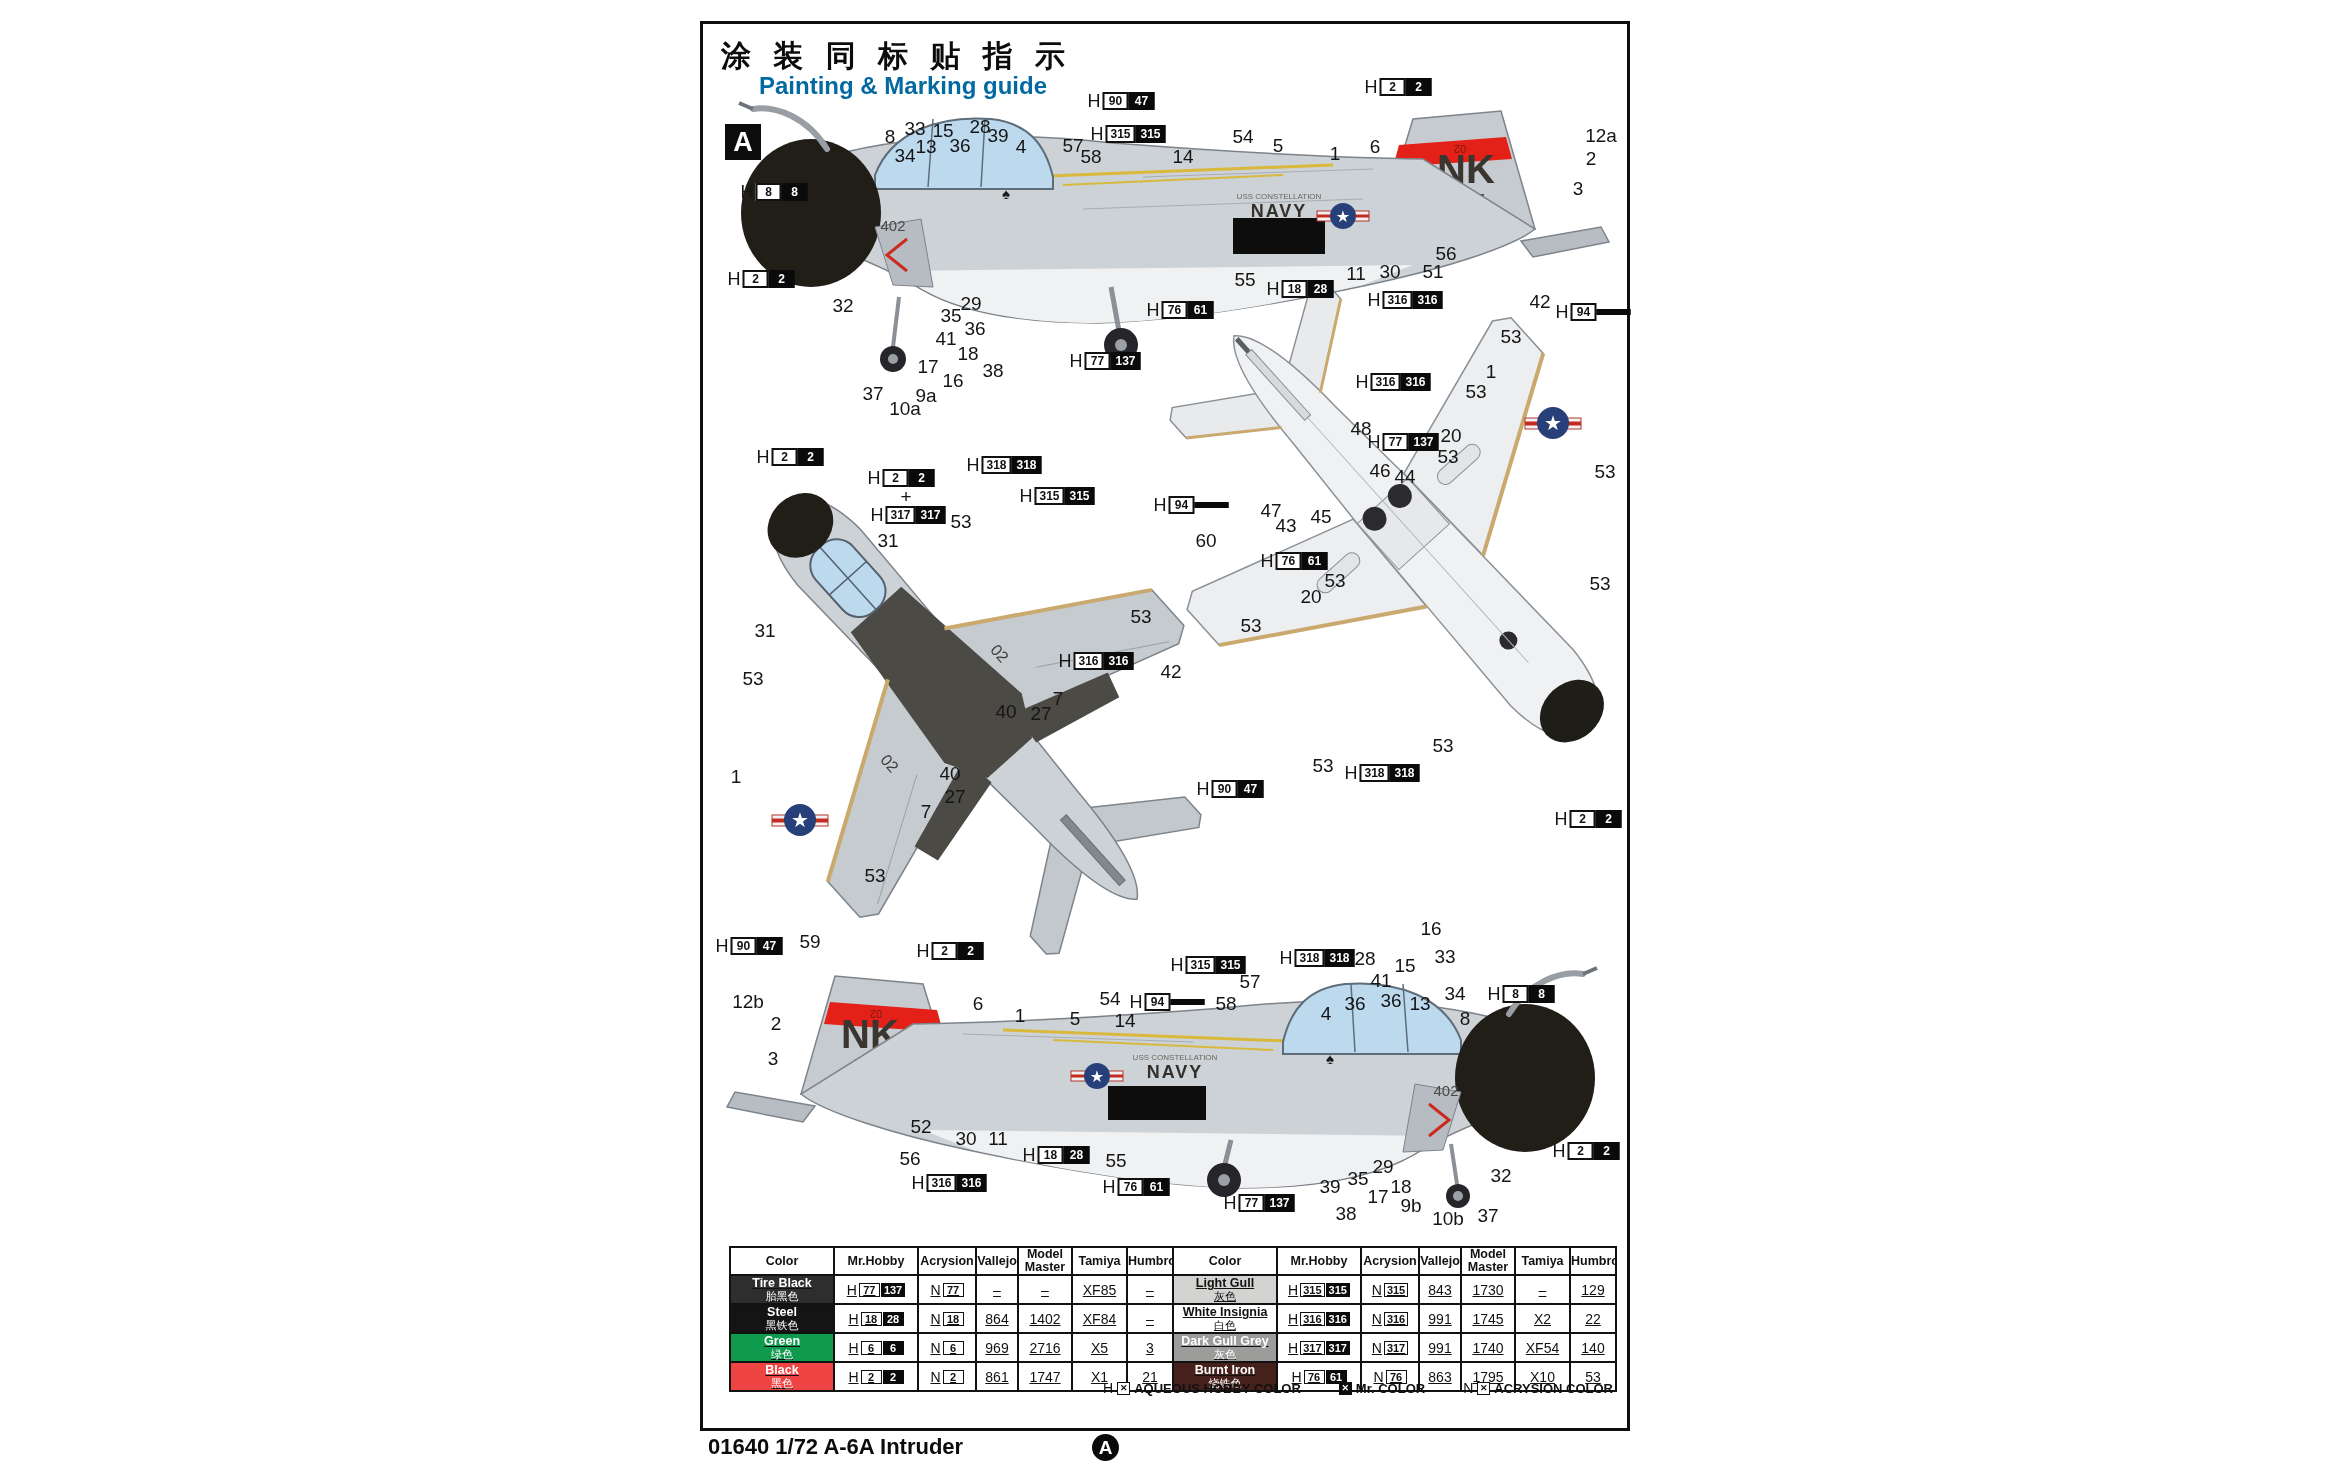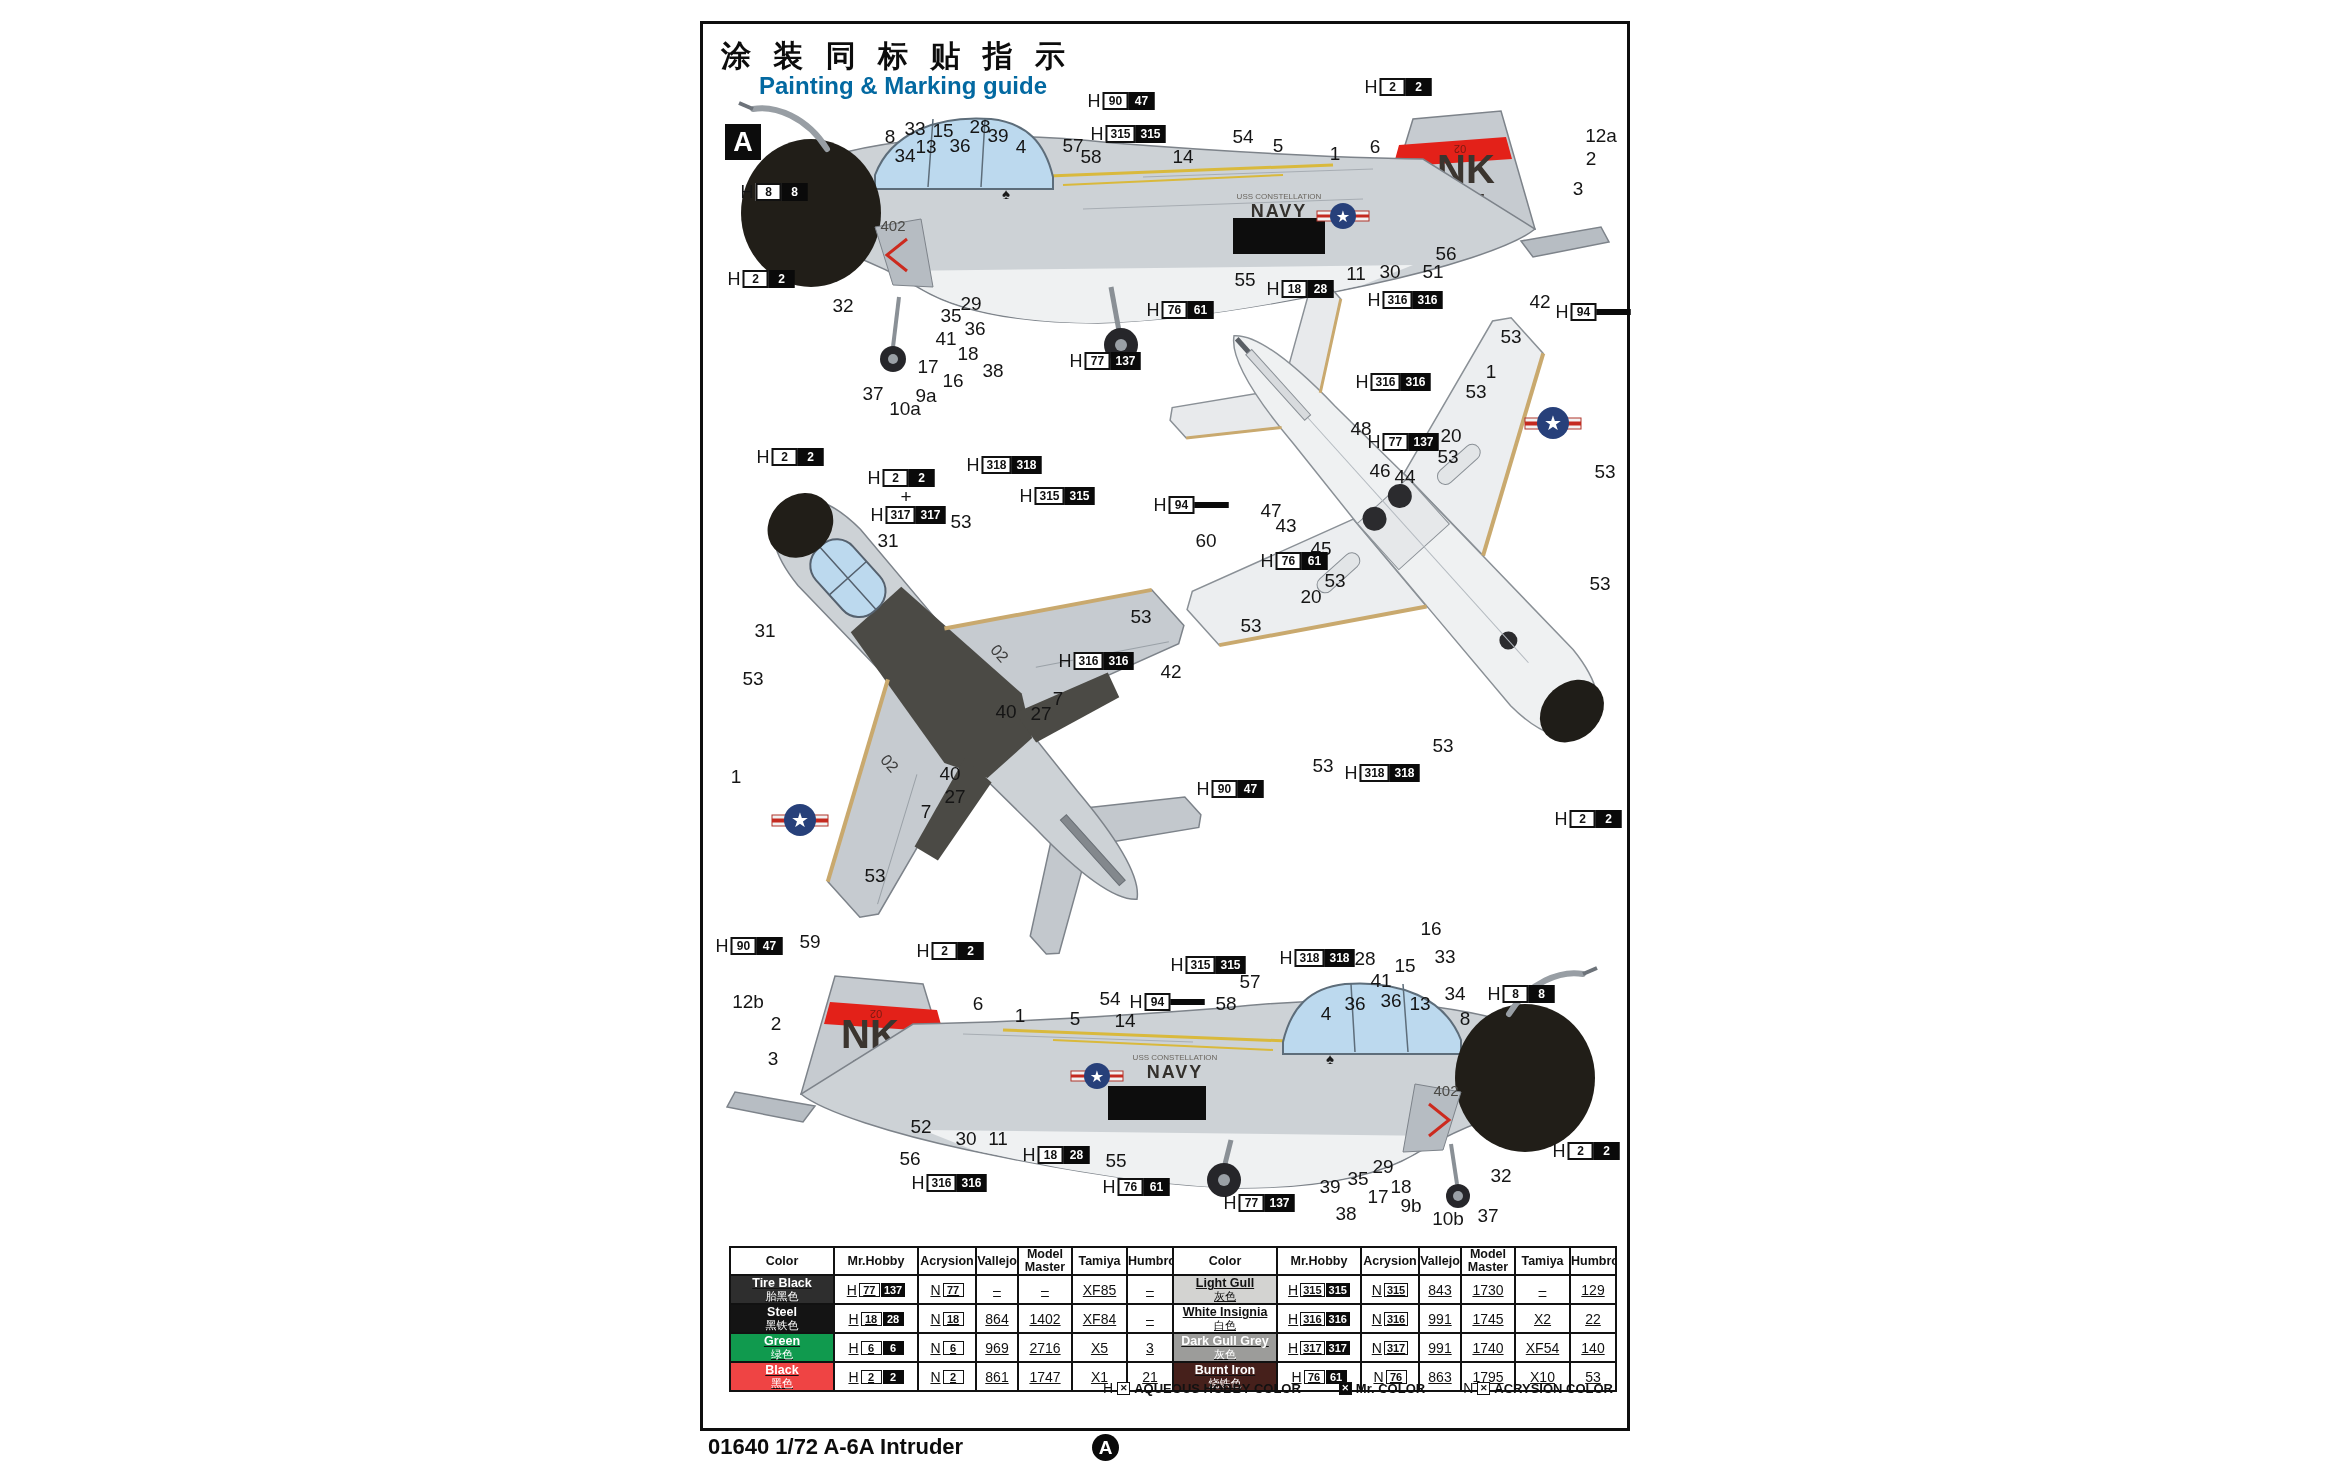--- a/index.html
+++ b/index.html
@@ -333,21 +333,21 @@
         <span class="co" style="left: 788px; top: 347px;">1</span>
         <span class="co" style="left: 773px; top: 367px;">53</span>
         <span class="co" style="left: 902px; top: 447px;">53</span>
         <span class="co" style="left: 658px; top: 404px;">48</span>
         <span class="co" style="left: 748px; top: 411px;">20</span>
         <span class="co" style="left: 745px; top: 432px;">53</span>
         <span class="co" style="left: 677px; top: 446px;">46</span>
         <span class="co" style="left: 702px; top: 452px;">44</span>
         <span class="co" style="left: 568px; top: 486px;">47</span>
         <span class="co" style="left: 583px; top: 501px;">43</span>
-        <span class="co" style="left: 618px; top: 524px;">45</span>
+        <span class="co" style="left: 618px; top: 492px;">45</span>
         <span class="co" style="left: 632px; top: 556px;">53</span>
         <span class="co" style="left: 608px; top: 572px;">20</span>
         <span class="co" style="left: 548px; top: 601px;">53</span>
         <span class="co" style="left: 468px; top: 647px;">42</span>
         <span class="co" style="left: 620px; top: 741px;">53</span>
         <span class="co" style="left: 740px; top: 721px;">53</span>
         <span class="co" style="left: 897px; top: 559px;">53</span>
         <span class="pl" style="left: 890px; top: 288px;">
           <span class="h">H</span>
           <span class="wb">94</span>

